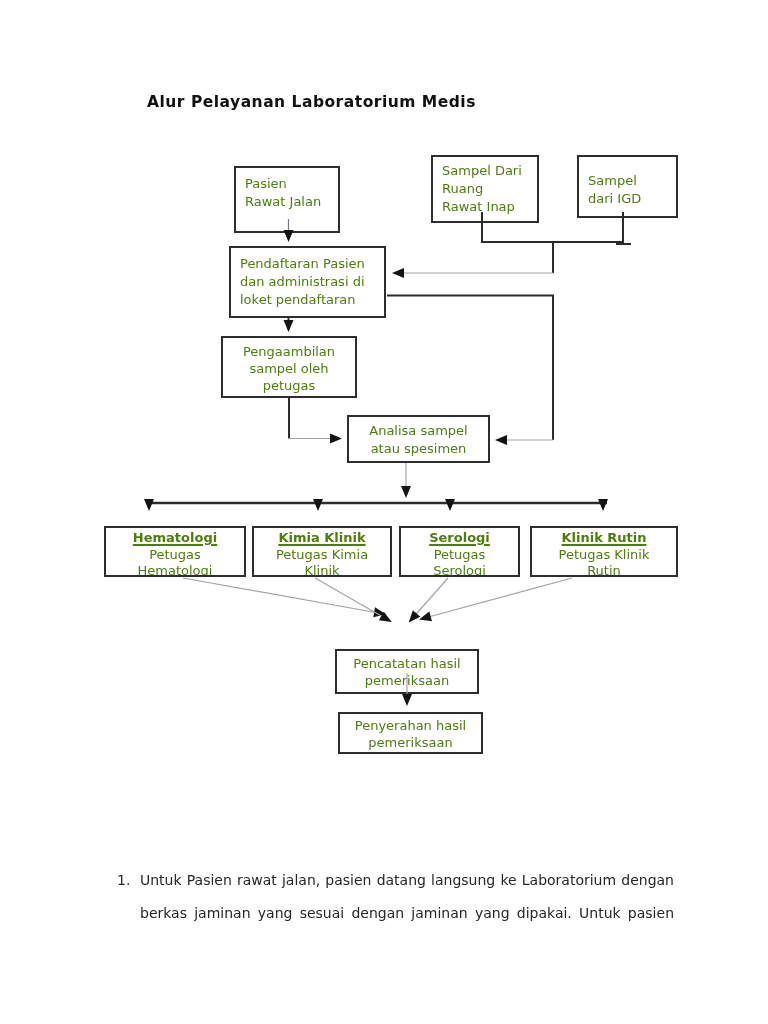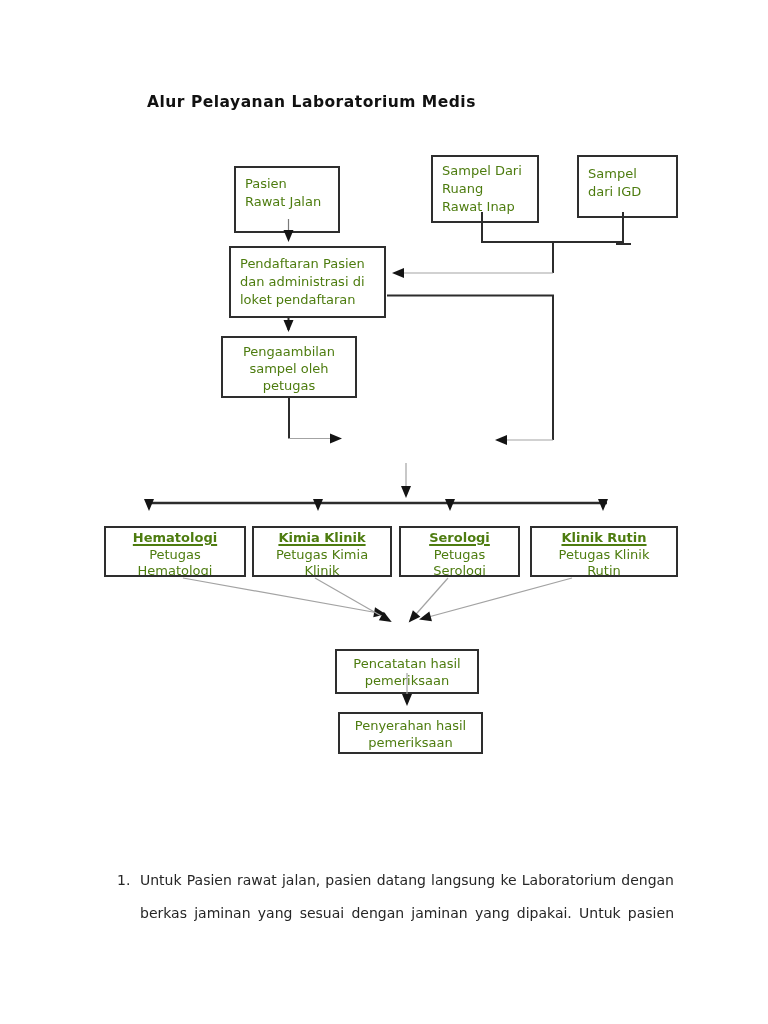--- a/index.html
+++ b/index.html
@@ -36,21 +36,21 @@
   .cat-title{
     font-weight:bold;
     text-decoration:underline;
     text-decoration-thickness:1.5px;
     text-underline-offset:2px;
     white-space:nowrap;
   }
   
   #n-pasien      {left:234px;top:166px;width:106px;height:67px;padding-top:7px;}
   #n-sampelruang {left:431px;top:155px;width:108px;height:68px;padding-top:5px;}
-  #n-sampeligd   {left:577px;top:155px;width:101px;height:63px;padding-top:8px;}
+  #n-sampeligd   {left:577px;top:155px;width:101px;height:63px;padding-top:15px;}
   #n-pendaftaran {left:229px;top:246px;width:157px;height:72px;padding-top:7px;}
   #n-pengambilan {left:221px;top:336px;width:136px;height:62px;padding-top:5px;line-height:17px;}
   #n-analisa     {left:347px;top:415px;width:143px;height:48px;padding-top:5px;}
   #n-hematologi  {left:104px;top:526px;width:142px;height:51px;}
   #n-kimia       {left:252px;top:526px;width:140px;height:51px;}
   #n-serologi    {left:399px;top:526px;width:121px;height:51px;}
   #n-klinikrutin {left:530px;top:526px;width:148px;height:51px;}
   #n-pencatatan  {left:335px;top:629px;width:144px;height:45px;padding-top:4px;line-height:17px;margin-top:20px;}
   #n-penyerahan  {left:338px;top:712px;width:145px;height:42px;padding-top:3px;line-height:17px;}
 
@@ -97,20 +97,24 @@
     <div class="ln">dan administrasi di</div>
     <div class="ln">loket pendaftaran</div>
   </div>
 
   <div class="node ctr" id="n-pengambilan">
     <div class="ln">Pengaambilan</div>
     <div class="ln">sampel oleh</div>
     <div class="ln">petugas</div>
   </div>
 
+  <div class="node ctr" id="n-analisa">
+    <div class="ln">Analisa sampel</div>
+    <div class="ln">atau spesimen</div>
+  </div>
 
   <div class="node cat" id="n-hematologi">
     <div class="cat-title">Hematologi</div>
     <div class="ln">Petugas</div>
     <div class="ln">Hematologi</div>
   </div>
 
   <div class="node cat" id="n-kimia">
     <div class="cat-title">Kimia Klinik</div>
     <div class="ln">Petugas Kimia</div>

